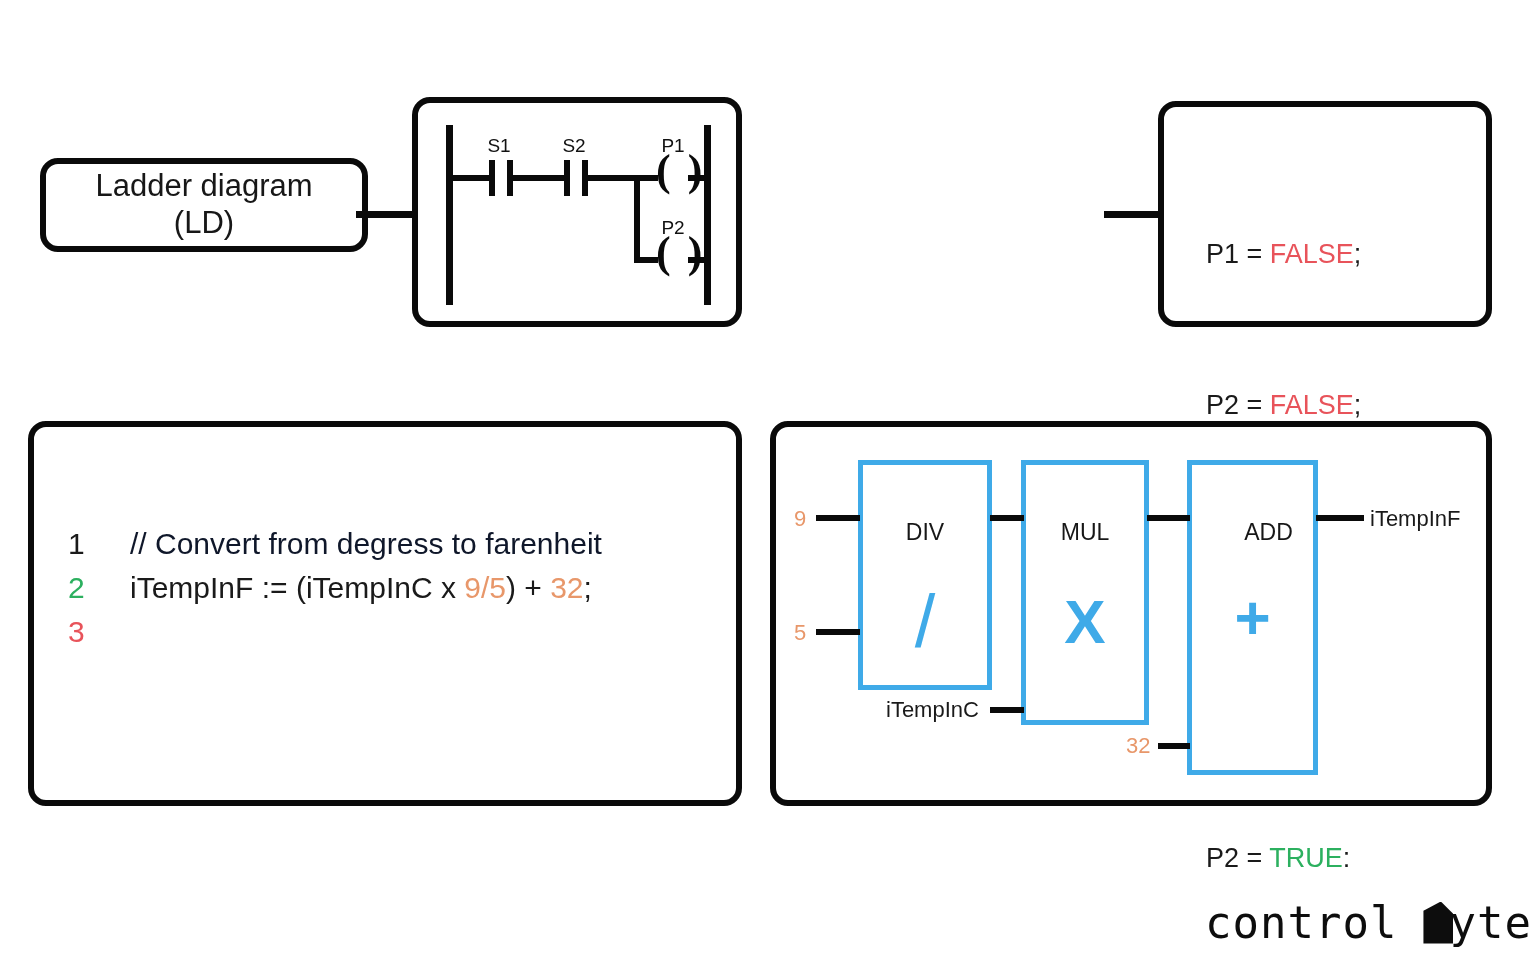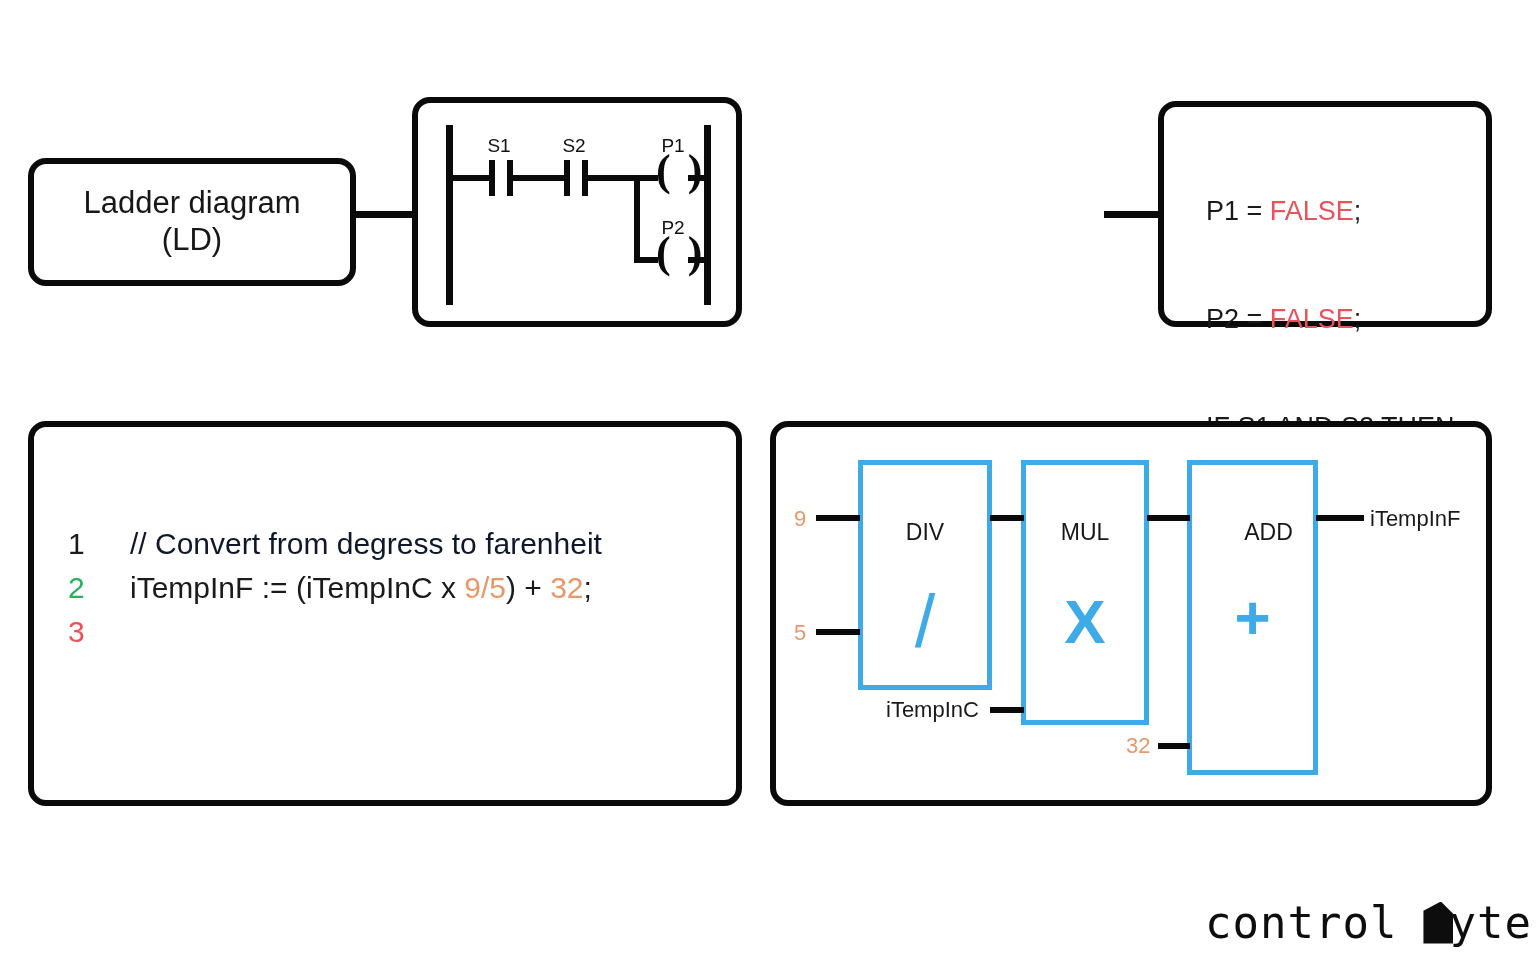--- a/index.html
+++ b/index.html
@@ -92,21 +92,21 @@
   }
 
   
   .st-code {
     position: absolute;
     font-size: 27px;
     line-height: 36px;
     color: #1a1a1a;
     white-space: pre;
   }
-  .st-code .row { white-space: pre; }
+  .st-code .row { white-space: pre; margin-top: 43px; }
   .tok-false { color: #E8535A; }
   .tok-true  { color: #2CB05F; }
 
   
   .editor {
     position: absolute;
   }
   .code-row {
     display: flex;
     align-items: baseline;
@@ -196,21 +196,21 @@
     background: #0d0d0d;
     clip-path: polygon(0% 22%, 58% 0%, 100% 30%, 100% 100%, 0% 100%);
     margin-right: -4px;
   }
 </style>
 </head>
 <body>
 
 <div class="canvas">
 
-  <div class="panel label-panel" style="left:28px; top:158px; width:328px; height:128px;">
+  <div class="panel label-panel" style="left:40px; top:158px; width:328px; height:94px;">
     <div class="ln">Ladder diagram</div>
     <div class="ln">(LD)</div>
   </div>
 
   <div class="connector" style="left:356px; top:211px; width:58px;"></div>
 
   <div class="panel" style="left:412px; top:97px; width:330px; height:230px;">
     <div class="ld-wrap">
 
       <div class="rail" style="left:28px; top:22px; height:180px;"></div>

